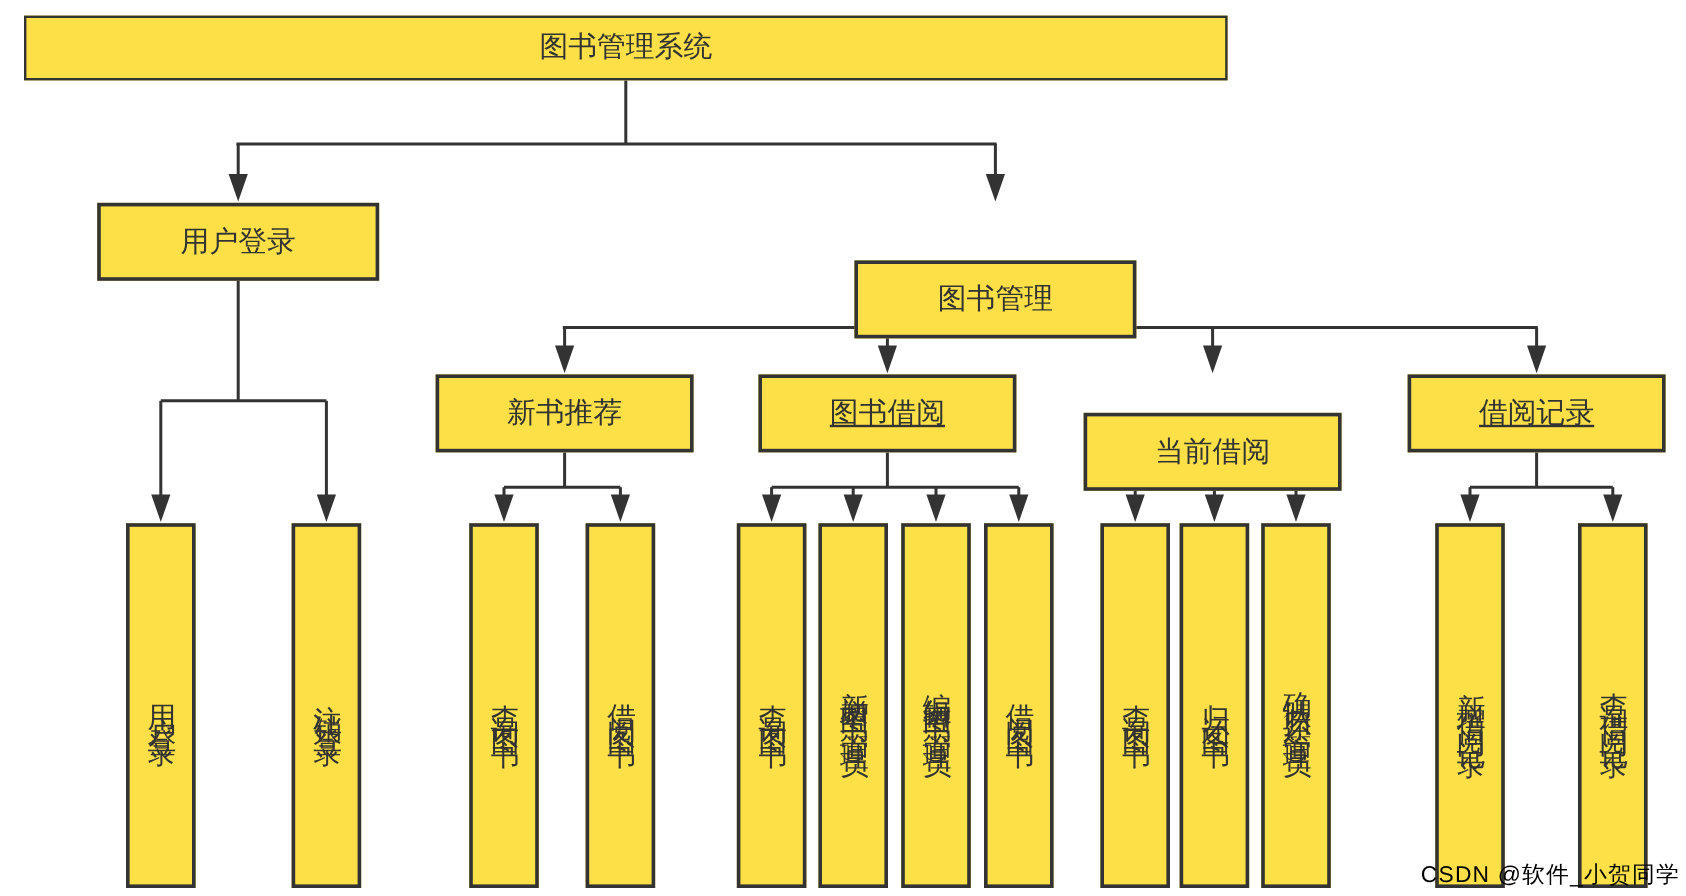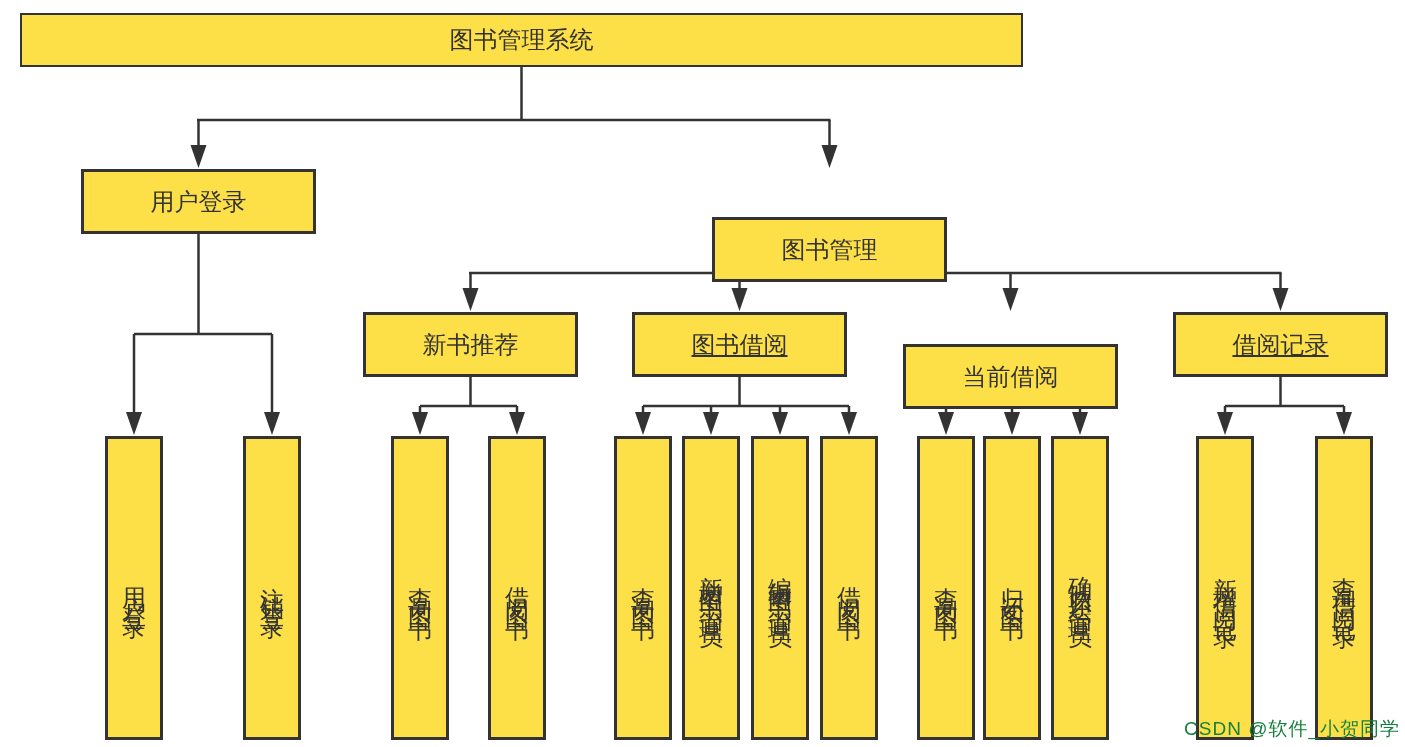--- a/index.html
+++ b/index.html
@@ -25,21 +25,21 @@
   
   .leaf{width:58px;height:304px;top:436px;}
   .leaf span{writing-mode:vertical-rl;text-orientation:mixed;letter-spacing:10px;}
   #f1a{left:105px;} #f1b{left:243px;}
   #f2a{left:391px;} #f2b{left:488px;}
   #f3a{left:614px;} #f3b{left:682px;} #f3c{left:751px;} #f3d{left:820px;}
   #f3b span,#f3c span,#f4c span{letter-spacing:7px;}
   #f4a{left:917px;} #f4b{left:983px;} #f4c{left:1051px;}
   #f5a{left:1196px;} #f5b{left:1315px;}
   #watermark{
-    position:absolute;right:5px;bottom:5px;color:#15803d;
+    position:absolute;right:5px;bottom:5px;color:#000000;
     font-size:19px;letter-spacing:1px;
   }
 </style>
 </head>
 <body>
 
 <div id="stage">
 
   <svg id="edges" viewBox="0 0 1405 747" xmlns="http://www.w3.org/2000/svg">
     <g stroke="#333333" stroke-width="2.5" fill="none">

